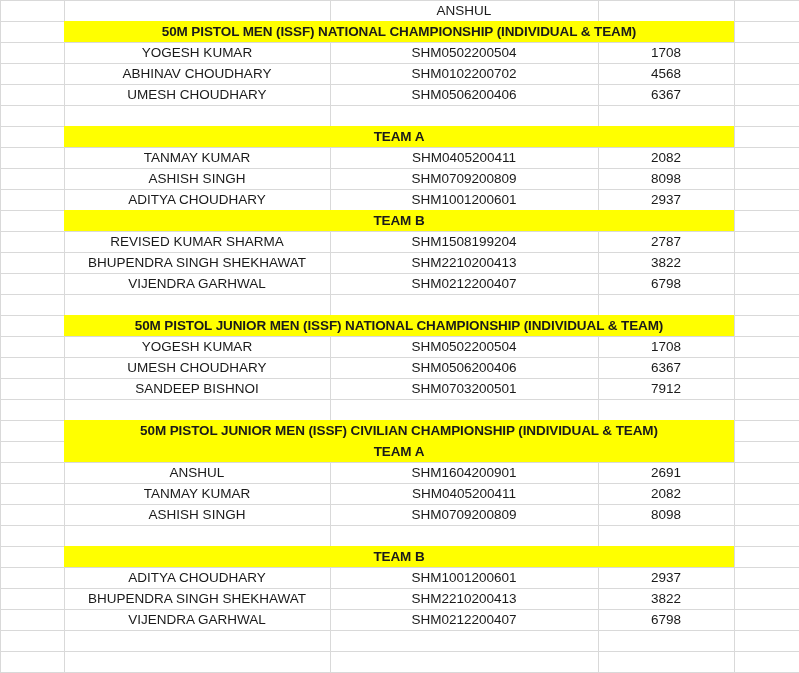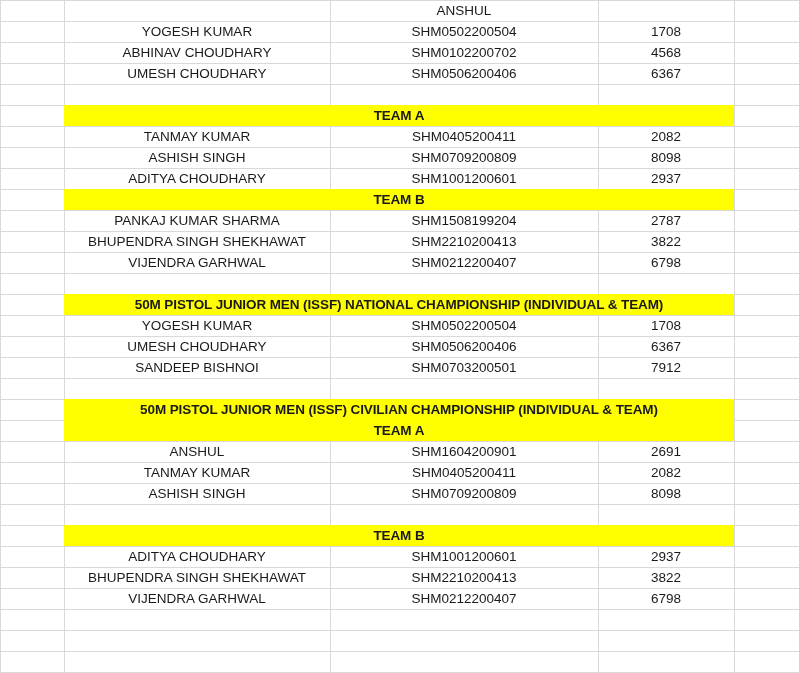--- a/index.html
+++ b/index.html
@@ -140,20 +140,23 @@
       <col class="c-id">
       <col class="c-score">
     </colgroup>
     <tbody id="table-body">
         <tr>
           <td class="plain"></td>
           <td class="revised">ANSHUL</td>
           <td class="plain"></td>
         </tr>
         <tr>
+          <td class="banner" colspan="3">50M PISTOL MEN (ISSF) NATIONAL CHAMPIONSHIP (INDIVIDUAL &amp; TEAM)</td>
+        </tr>
+        <tr>
           <td class="boxed">YOGESH KUMAR</td>
           <td class="boxed">SHM0502200504</td>
           <td class="boxed">1708</td>
         </tr>
         <tr>
           <td class="boxed">ABHINAV CHOUDHARY</td>
           <td class="boxed">SHM0102200702</td>
           <td class="boxed">4568</td>
         </tr>
         <tr>
@@ -179,21 +182,21 @@
         </tr>
         <tr>
           <td class="boxed">ADITYA CHOUDHARY</td>
           <td class="boxed">SHM1001200601</td>
           <td class="boxed">2937</td>
         </tr>
         <tr>
           <td class="banner team" colspan="3">TEAM B</td>
         </tr>
         <tr>
-          <td class="boxed">PANKAJ KUMAR SHARMA</td>
+          <td class="boxed">REVISED KUMAR SHARMA</td>
           <td class="boxed">SHM1508199204</td>
           <td class="boxed">2787</td>
         </tr>
         <tr>
           <td class="boxed">BHUPENDRA SINGH SHEKHAWAT</td>
           <td class="boxed">SHM2210200413</td>
           <td class="boxed">3822</td>
         </tr>
         <tr>
           <td class="boxed">VIJENDRA GARHWAL</td>

